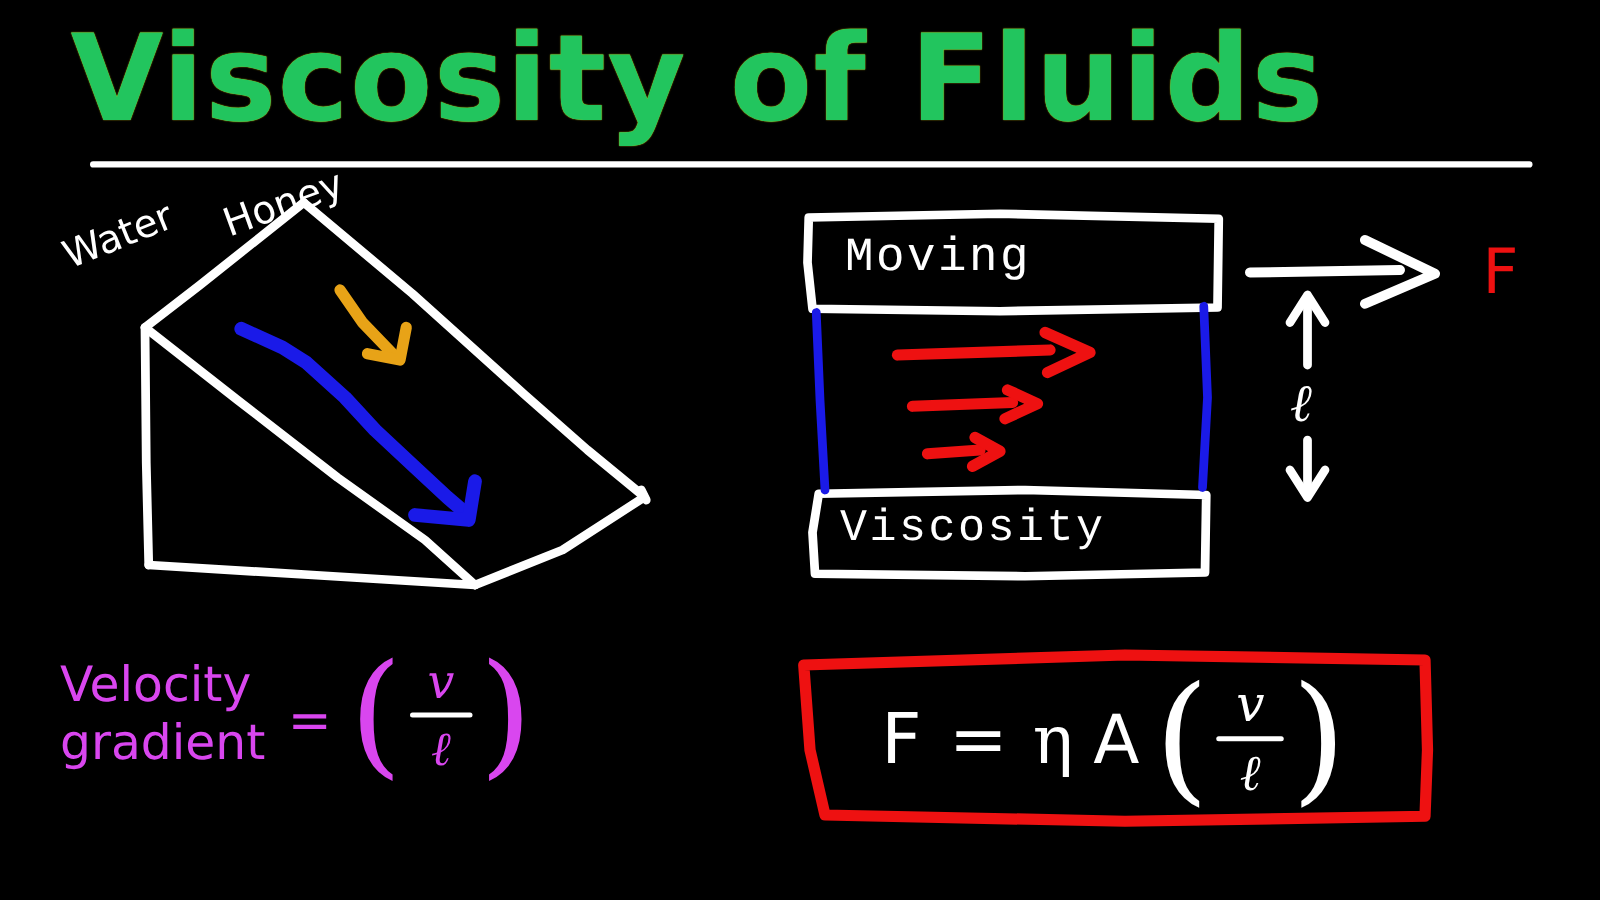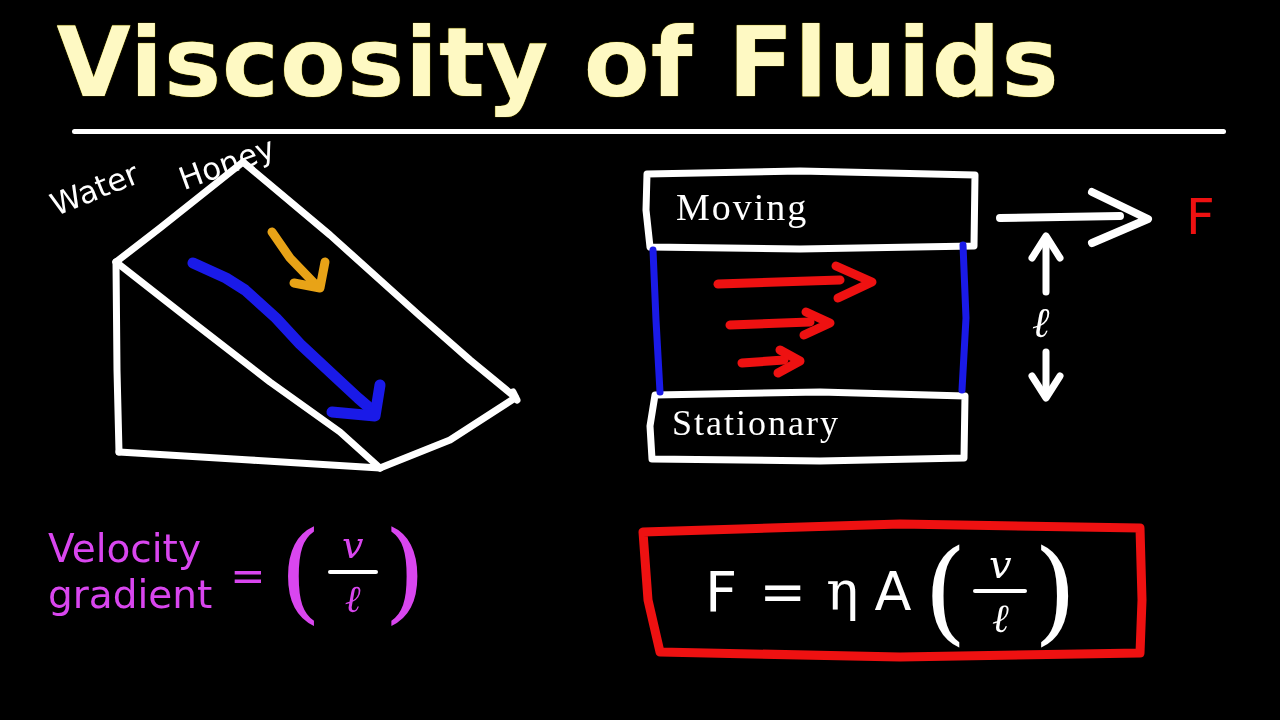--- a/index.html
+++ b/index.html
@@ -16,21 +16,21 @@
     font-family: "DejaVu Sans", sans-serif;
   }
 
   
   #title {
     position: absolute;
     left: 0;
     top: 8px;
     width: 1116px;
     text-align: center;
-    color: #fef9c3;
+    color: #22c55e;
     font-family: "DejaVu Sans", sans-serif;
     font-size: 96px;
     font-weight: 700;
     letter-spacing: 1px;
     line-height: 110px;
     text-shadow: 0 0 1px #FDE910;
   }
   #divider {
     position: absolute;
     left: 72px;
@@ -72,21 +72,21 @@
     top: 162px;
     font-size: 31px;
     transform: rotate(-20deg);
     transform-origin: left center;
   }
 
   
   .plate-label {
     position: absolute;
     color: #ffffff;
-    font-family: Liberation Serif, serif;
+    font-family: Liberation Mono, monospace;
     font-size: 38px;
     font-weight: 400;
     letter-spacing: 2px;
     white-space: nowrap;
   }
   #moving-label  { left: 676px; top: 185px; }
   #stationary-label { left: 672px; top: 402px; font-size: 36px; }
 
   
   #force-label {
@@ -276,21 +276,21 @@
 
     <g fill="none" stroke="#EE1111" stroke-width="9" stroke-linecap="round" stroke-linejoin="round">
       <path d="M 643 532 L 900 524 L 1140 528 L 1142 600 L 1140 653 L 900 657 L 660 652 L 648 600 L 643 532 Z"></path>
     </g>
   </svg>
 
   <div class="hand" id="label-water">Water</div>
   <div class="hand" id="label-honey">Honey</div>
 
   <div class="plate-label" id="moving-label">Moving</div>
-  <div class="plate-label" id="stationary-label">Stationary</div>
+  <div class="plate-label" id="stationary-label">Viscosity</div>
 
   <div id="force-label">F</div>
   <div id="gap-label">ℓ</div>
 
   <div id="vg-wrap">
     <div id="vg-words">Velocity
 gradient</div>
     <div id="vg-eq">=</div>
     <div id="vg-group">
       <span class="paren">(</span>

